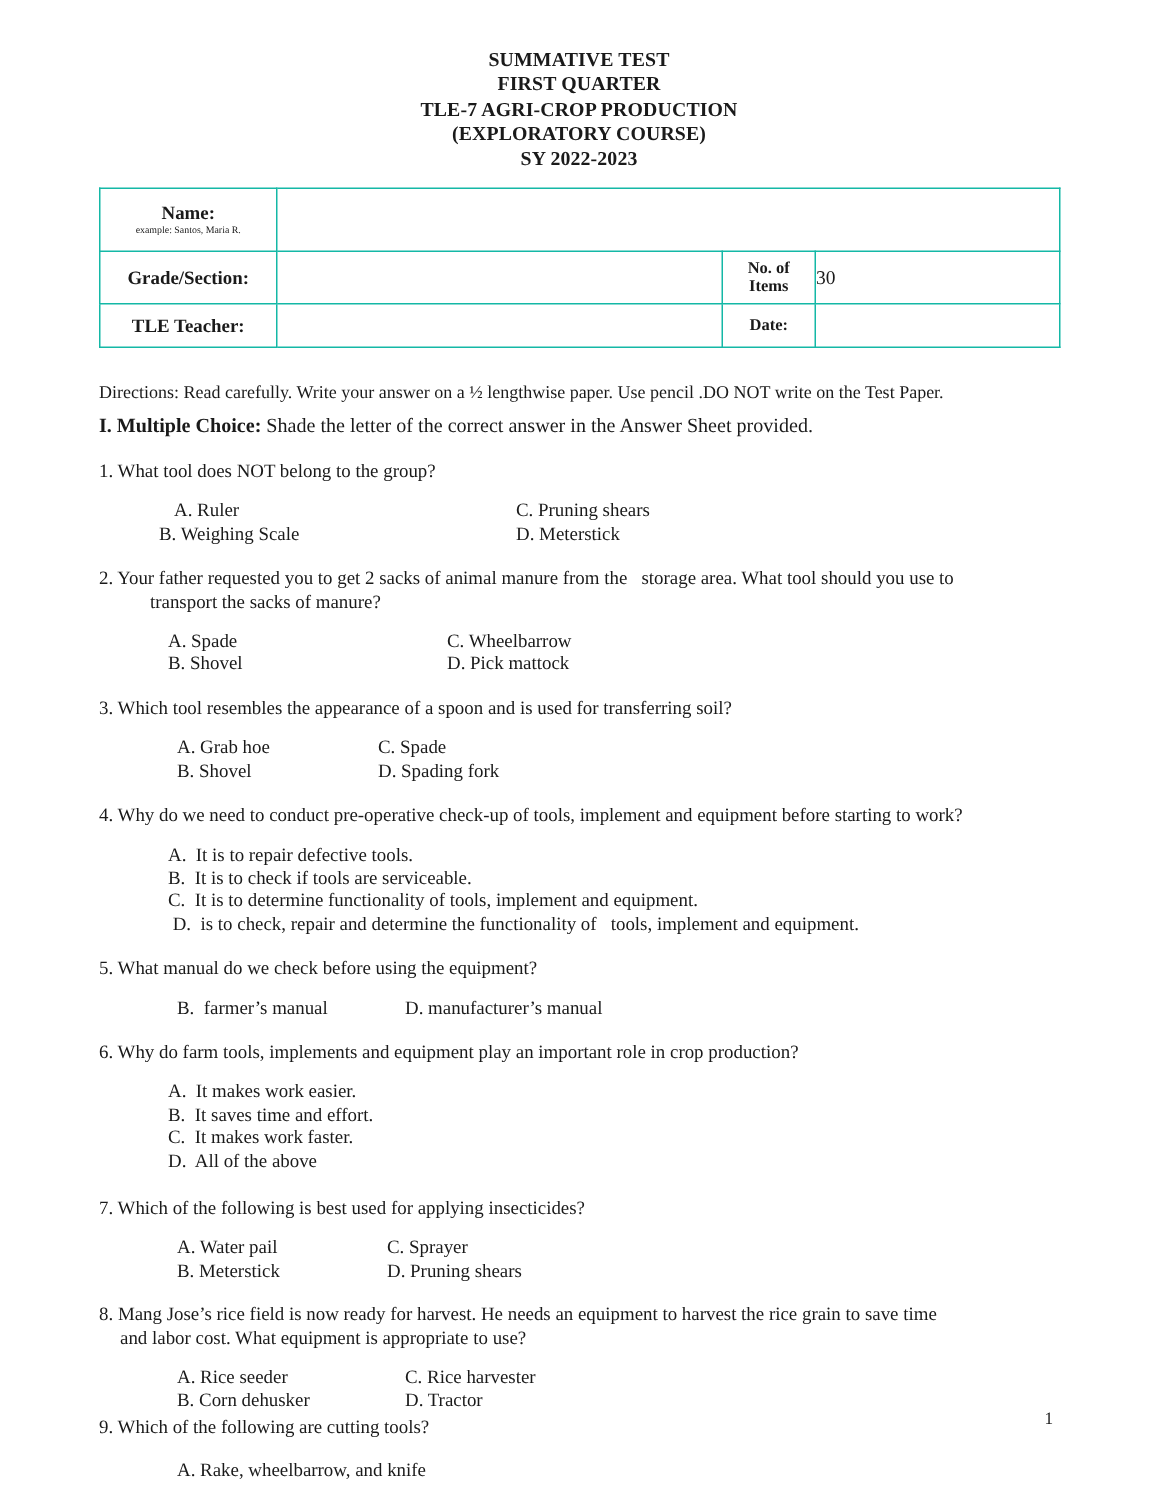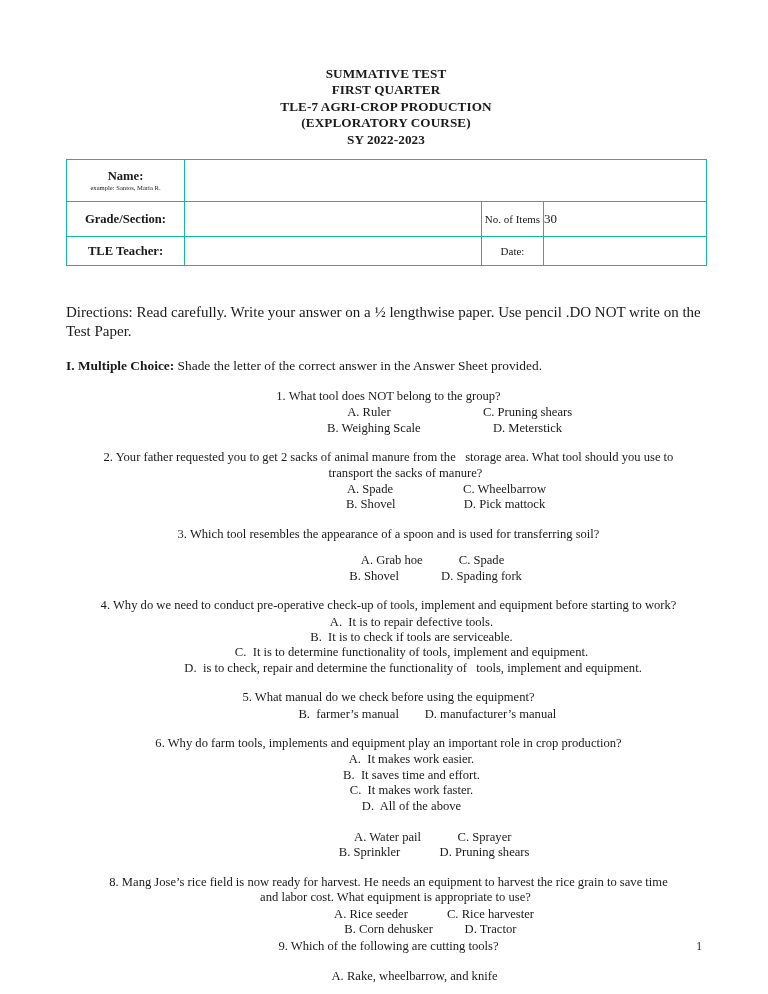--- a/index.html
+++ b/index.html
@@ -14,21 +14,21 @@
     font-family: "Liberation Serif", "DejaVu Serif", serif;
     color: #1a1a1a;
     overflow: hidden;
   }
   .page {
     position: absolute;
     left: 0; top: 0;
     width: 768px;
     height: 994px;
     box-sizing: border-box;
-    padding: 66px 62px 0 66px;
+    padding: 32px 62px 0 66px;
   }
 
   
   .doc-header {
     text-align: center;
     font-weight: bold;
     font-size: 13.2px;
     line-height: 16.4px;
     letter-spacing: 0.1px;
   }
@@ -57,60 +57,59 @@
   .lbl .sub {
     display: block;
     font-weight: normal;
     font-size: 6.6px;
     line-height: 8px;
     margin-top: 1px;
   }
   .cell-blank { }
   .items-lbl {
     text-align: center;
-    font-weight: normal;
+    font-weight: bold;
     font-size: 11px;
     line-height: 12.5px;
     padding: 2px 2px !important;
   }
   .items-val {
     text-align: left;
     font-size: 13px;
   }
   .row-name td { height: 36px; }
   .row-grade td { height: 29px; }
   .row-teacher td { height: 23px; }
 
   
   .directions {
-    margin-top: 37px;
-    font-size: 15px;
+    margin-top: 20px;
+    font-size: 12px;
     line-height: 19px;
     width: 640px;
   }
   .section-head {
-    margin-top: 16px;
+    margin-top: 4px;
     font-size: 13.4px;
     line-height: 18px;
   }
   .section-head b { font-weight: bold; }
 
   .q {
     margin-top: 14px;
     font-size: 12.6px;
     line-height: 15.4px;
     width: 645px;
-    text-align: center;
   }
   .q-stem { white-space: pre-wrap; }
   .q-stem .cont {
     display: block;
     padding-left: 34px;
   }
-  .opts { margin-top: 1px; }
+  .opts { margin-top: 11px; }
   .opt-row {
     white-space: pre;
     line-height: 15.4px;
   }
   .opt-col { display: inline-block; }
 
   
   .ind-a  { padding-left: 50px; }
   .ind-b  { padding-left: 40px; }
   .ind-46 { padding-left: 46px; }
@@ -221,23 +220,24 @@
     <div class="q-stem"><span>6.</span> <span>Why do farm tools, implements and equipment play an important role in crop production?</span></div>
     <div class="opts">
       <div class="opt-row">A.  It makes work easier.</div>
       <div class="opt-row">B.  It saves time and effort.</div>
       <div class="opt-row">C.  It makes work faster.</div>
       <div class="opt-row">D.  All of the above</div>
     </div>
   </div>
 
   <div class="q" style="margin-top:16px">
+    <div class="q-stem"><span>7.</span> <span>Which of the following is best used for applying insecticides?</span></div>
     <div class="opts">
       <div class="opt-row ind-52"><span class="opt-col" style="width:140px">A. Water pail</span><span class="opt-col">C. Sprayer</span></div>
-      <div class="opt-row ind-52"><span class="opt-col" style="width:140px">B. Sprinkler</span><span class="opt-col">D. Pruning shears</span></div>
+      <div class="opt-row ind-52"><span class="opt-col" style="width:140px">B. Meterstick</span><span class="opt-col">D. Pruning shears</span></div>
     </div>
   </div>
 
   <div class="q">
     <div class="q-stem"><span>8.</span> <span>Mang Jose’s rice field is now ready for harvest. He needs an equipment to harvest the rice grain to save time</span><span class="cont" style="padding-left:14px">and labor cost. What equipment is appropriate to use?</span></div>
     <div class="opts">
       <div class="opt-row ind-52"><span class="opt-col" style="width:152px">A. Rice seeder</span><span class="opt-col">C. Rice harvester</span></div>
       <div class="opt-row ind-52"><span class="opt-col" style="width:152px">B. Corn dehusker</span><span class="opt-col">D. Tractor</span></div>
     </div>
   </div>

